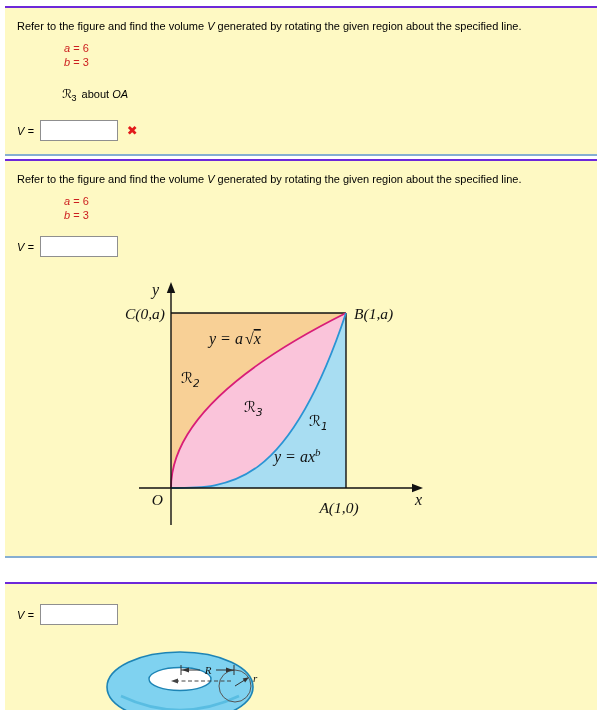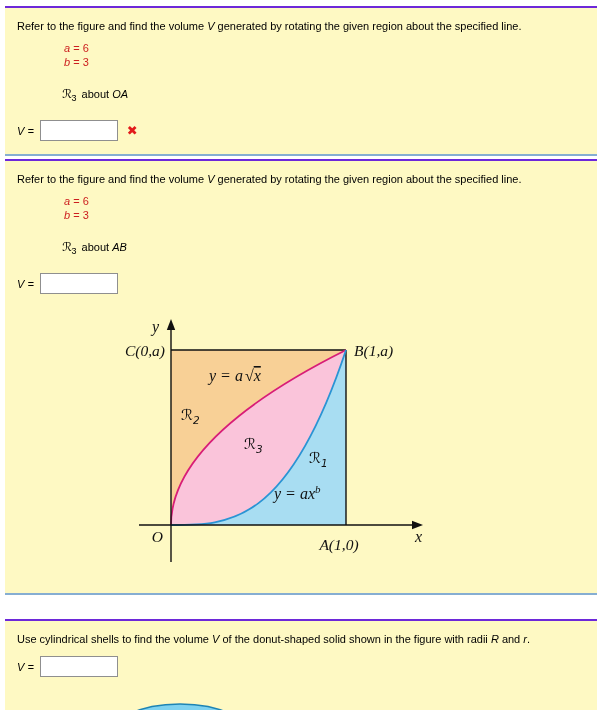--- a/index.html
+++ b/index.html
@@ -68,21 +68,20 @@
   </section>
 
   <section class="qbox q2">
     <p class="prompt"><span>Refer to the figure and find the volume </span><em>V</em><span> generated by rotating the given region about the specified line.</span></p>
 
     <div class="given-block">
       <div class="given-line"><em>a</em> <span>=</span> <span>6</span></div>
       <div class="given-line"><em>b</em> <span>=</span> <span>3</span></div>
     </div>
 
-    <div class="region-line"><span class="script-r">ℛ</span><sub>3</sub><span class="about">about</span> <em>AB</em></div>
 
     <div class="answer-row">
       <em class="vlabel">V =</em>
       <input class="answer-input" type="text" value="" style="">
     </div>
 
     <div class="figure-wrap">
       <svg width="332" height="262" viewBox="0 0 332 262">
 
         <path d="M 70 40 L 245 40 Q 70 127.5 70 215 Z" fill="#f8d096"></path>
@@ -111,21 +110,20 @@
         <text x="173" y="189" font-size="16" font-style="italic"><tspan>y = ax</tspan><tspan dy="-6" font-size="11">b</tspan></text>
 
         <text x="80" y="110" font-size="15" font-style="italic" class="scriptR"><tspan>ℛ</tspan><tspan dy="4" font-size="10.5">2</tspan></text>
         <text x="143" y="139" font-size="15" font-style="italic" class="scriptR"><tspan>ℛ</tspan><tspan dy="4" font-size="10.5">3</tspan></text>
         <text x="208" y="153" font-size="15" font-style="italic" class="scriptR"><tspan>ℛ</tspan><tspan dy="4" font-size="10.5">1</tspan></text>
       </svg>
     </div>
   </section>
 
   <section class="qbox q3">
-    <p class="prompt"><span>Use cylindrical shells to find the volume </span><em>V</em><span> of the donut-shaped solid shown in the figure with radii </span><em>R</em><span> and </span><em>r</em><span>.</span></p>
 
     <div class="answer-row" style="margin-top:9px;">
       <em class="vlabel">V =</em>
       <input class="answer-input" type="text" value="" style="">
     </div>
 
     <div class="torus-wrap">
       <svg width="235" height="98" viewBox="0 0 235 98">
         <ellipse cx="75" cy="50" rx="73" ry="35" fill="#7fd2f0" stroke="#1d84b5" stroke-width="1.6"></ellipse>
         <path d="M 16 59 Q 75 87 134 59" stroke="#49b4dc" stroke-width="2.5" fill="none" opacity="0.7"></path>

